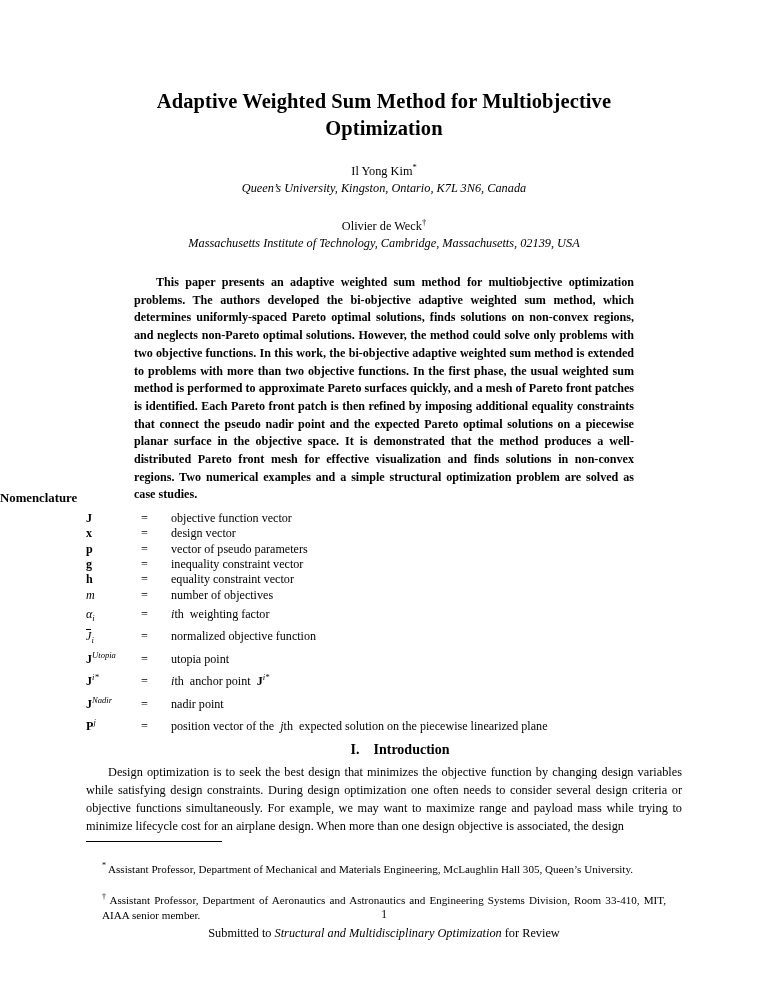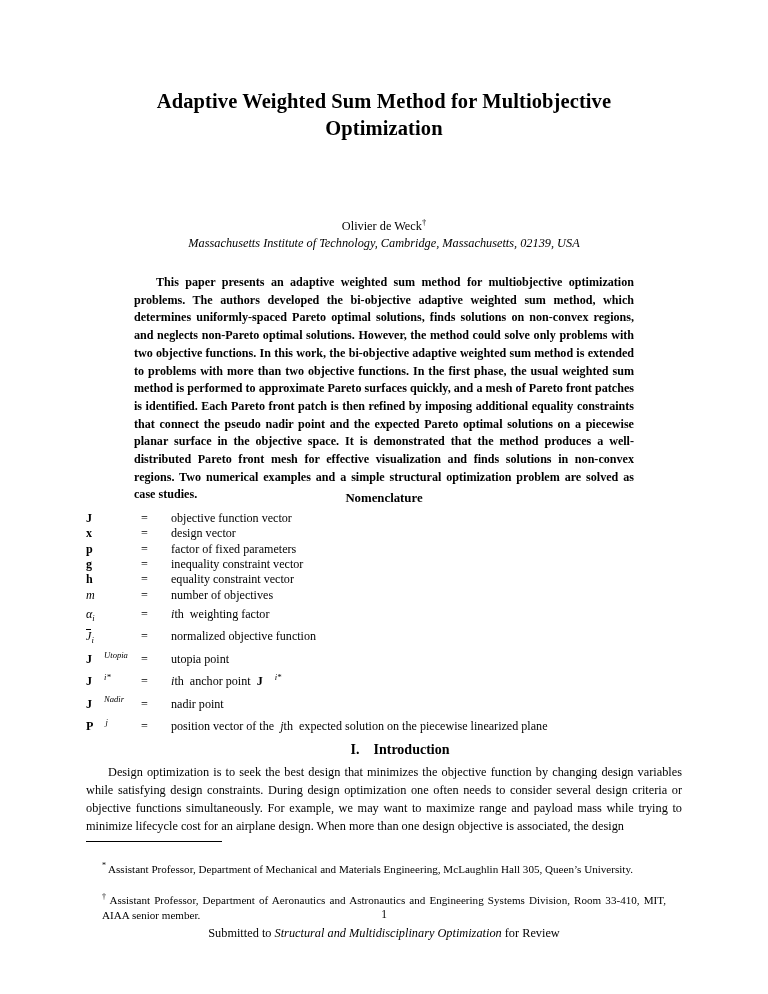--- a/index.html
+++ b/index.html
@@ -73,21 +73,21 @@
     text-align: justify;
     text-indent: 22px;
   }
 
   
   .nomenclature-heading {
     position: absolute;
     left: 0px;
     top: 491px;
     width: 768px;
-    text-align: center;
+    text-align: left;
     font-size: 12.8px;
     font-weight: bold;
   }
 
   .nomen-table {
     position: absolute;
     left: 86px;
     top: 511px;
     width: 600px;
     border-collapse: collapse;
@@ -109,21 +109,21 @@
     width: 30px;
     text-align: left;
     font-weight: normal;
   }
   .col-def { font-weight: normal; }
 
   .sym-ital { font-style: italic; font-weight: normal; }
   .sym-bold { font-weight: bold; font-style: normal; }
   .sym-greek { font-style: italic; font-weight: normal; font-family: "Liberation Serif", serif; }
   sub.sm { font-size: 8.6px; font-style: italic; font-weight: normal; vertical-align: sub; line-height: 0; }
-  sup.sm { font-size: 8.6px; font-style: italic; font-weight: normal; vertical-align: super; line-height: 0; margin-left: 12px; }
+  sup.sm { font-size: 8.6px; font-style: italic; font-weight: normal; vertical-align: super; line-height: 0; }
   .overbar {
     display: inline-block;
     border-top: 1.1px solid #000;
     padding-top: 0px;
     line-height: 1;
   }
   .def-ital { font-style: italic; }
 
   
   .section-heading {
@@ -196,20 +196,24 @@
   }
   .footer-line i { font-style: italic; }
 </style>
 </head>
 <body>
 
 <div class="page">
 
   <div class="title">Adaptive Weighted Sum Method for Multiobjective Optimization</div>
 
+  <div class="author-block author-1">
+    <div class="author-name"><span>Il Yong Kim</span><sup class="marker">*</sup></div>
+    <div class="author-affil">Queen’s University, Kingston, Ontario, K7L 3N6, Canada</div>
+  </div>
 
   <div class="author-block author-2">
     <div class="author-name"><span>Olivier de Weck</span><sup class="marker">†</sup></div>
     <div class="author-affil">Massachusetts Institute of Technology, Cambridge, Massachusetts, 02139, USA</div>
   </div>
 
   <div class="abstract">This paper presents an adaptive weighted sum method for multiobjective optimization problems. The authors developed the bi-objective adaptive weighted sum method, which determines uniformly-spaced Pareto optimal solutions, finds solutions on non-convex regions, and neglects non-Pareto optimal solutions. However, the method could solve only problems with two objective functions. In this work, the bi-objective adaptive weighted sum method is extended to problems with more than two objective functions. In the first phase, the usual weighted sum method is performed to approximate Pareto surfaces quickly, and a mesh of Pareto front patches is identified. Each Pareto front patch is then refined by imposing additional equality constraints that connect the pseudo nadir point and the expected Pareto optimal solutions on a piecewise planar surface in the objective space. It is demonstrated that the method produces a well-distributed Pareto front mesh for effective visualization and finds solutions in non-convex regions. Two numerical examples and a simple structural optimization problem are solved as case studies.</div>
 
   <div class="nomenclature-heading">Nomenclature</div>
 
@@ -221,21 +225,21 @@
         <td class="col-def">objective function vector</td>
       </tr>
       <tr class="tight">
         <td class="col-sym"><span class="sym-bold">x</span></td>
         <td class="col-eq">=</td>
         <td class="col-def">design vector</td>
       </tr>
       <tr class="tight">
         <td class="col-sym"><span class="sym-bold">p</span></td>
         <td class="col-eq">=</td>
-        <td class="col-def">factor of fixed parameters</td>
+        <td class="col-def">vector of pseudo parameters</td>
       </tr>
       <tr class="tight">
         <td class="col-sym"><span class="sym-bold">g</span></td>
         <td class="col-eq">=</td>
         <td class="col-def">inequality constraint vector</td>
       </tr>
       <tr class="tight">
         <td class="col-sym"><span class="sym-bold">h</span></td>
         <td class="col-eq">=</td>
         <td class="col-def">equality constraint vector</td>

